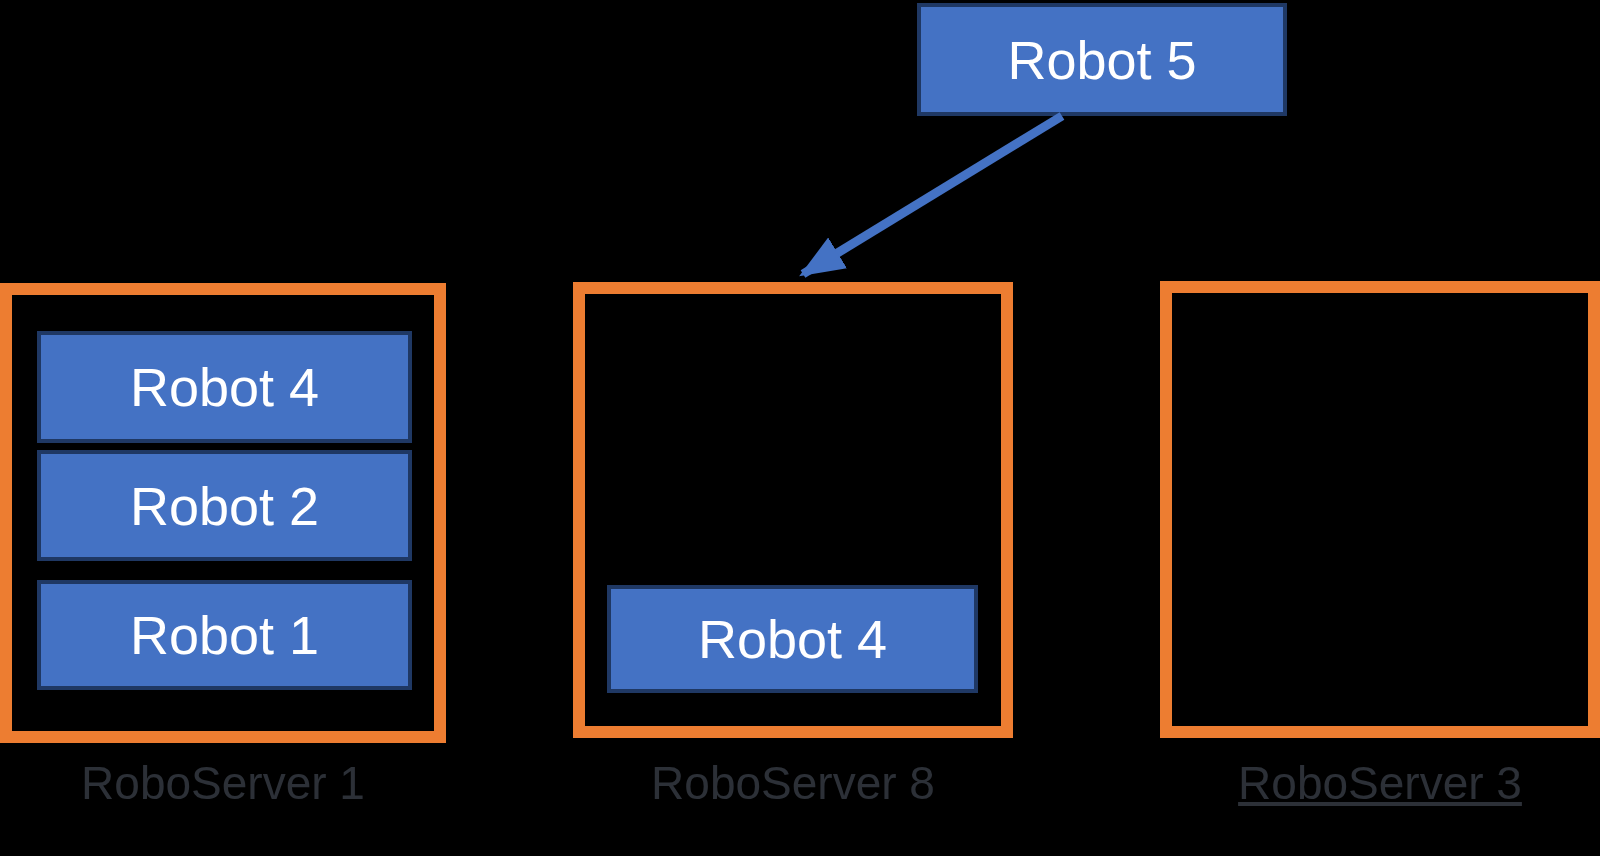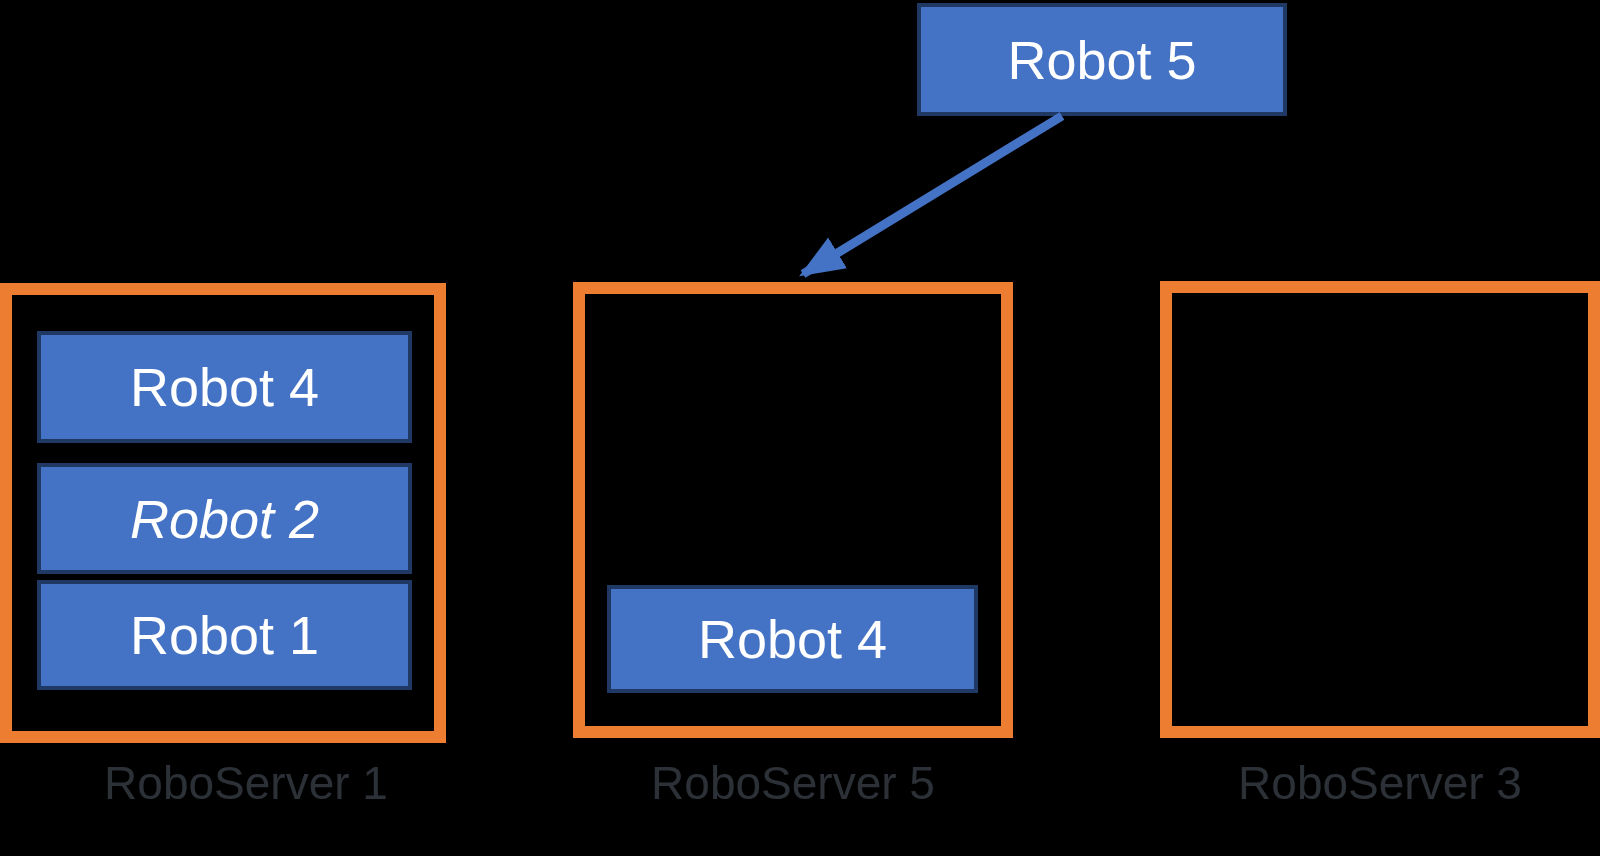--- a/index.html
+++ b/index.html
@@ -52,26 +52,26 @@
     width: 1600px;
     height: 856px;
     pointer-events: none;
   }
   
   #robot5   { left: 917px;  top: 3px;   width: 370px; height: 113px; }
   #server1  { left: 0px;    top: 283px; width: 446px; height: 460px; }
   #server2  { left: 573px;  top: 282px; width: 440px; height: 456px; }
   #server3  { left: 1160px; top: 281px; width: 440px; height: 457px; }
   #robot3   { left: 37px;   top: 331px; width: 375px; height: 112px; }
-  #robot2   { left: 37px;   top: 463px; width: 375px; height: 111px; font-style: italic; }
+  #robot2   { left: 37px;   top: 450px; width: 375px; height: 111px; }
   #robot1   { left: 37px;   top: 580px; width: 375px; height: 110px; }
   #robot4   { left: 607px;  top: 585px; width: 371px; height: 108px; align-items: center; }
-  #label1   { left: 0px;    top: 752px; width: 446px; padding-left: 23px; }
+  #label1   { left: 0px;    top: 752px; width: 446px; }
   #label2   { left: 573px;  top: 752px; width: 440px; }
-  #label3   { left: 1160px; top: 752px; width: 440px; }
+  #label3   { left: 1160px; top: 752px; width: 440px; text-decoration: underline; }
 </style>
 </head>
 <body>
 
 <div class="canvas">
 
   <div class="robot-box" id="robot5">
     <span>Robot 5</span>
   </div>
 
@@ -93,18 +93,18 @@
   </div>
   <div class="robot-box" id="robot1">
     <span>Robot 1</span>
   </div>
   <div class="server-label" id="label1">RoboServer 1</div>
 
   <div class="server-box" id="server2"></div>
   <div class="robot-box" id="robot4">
     <span>Robot 4</span>
   </div>
-  <div class="server-label" id="label2">RoboServer 5</div>
+  <div class="server-label" id="label2">RoboServer 8</div>
 
   <div class="server-box" id="server3"></div>
   <div class="server-label" id="label3">RoboServer 3</div>
 
 </div>
 
 </body></html>

